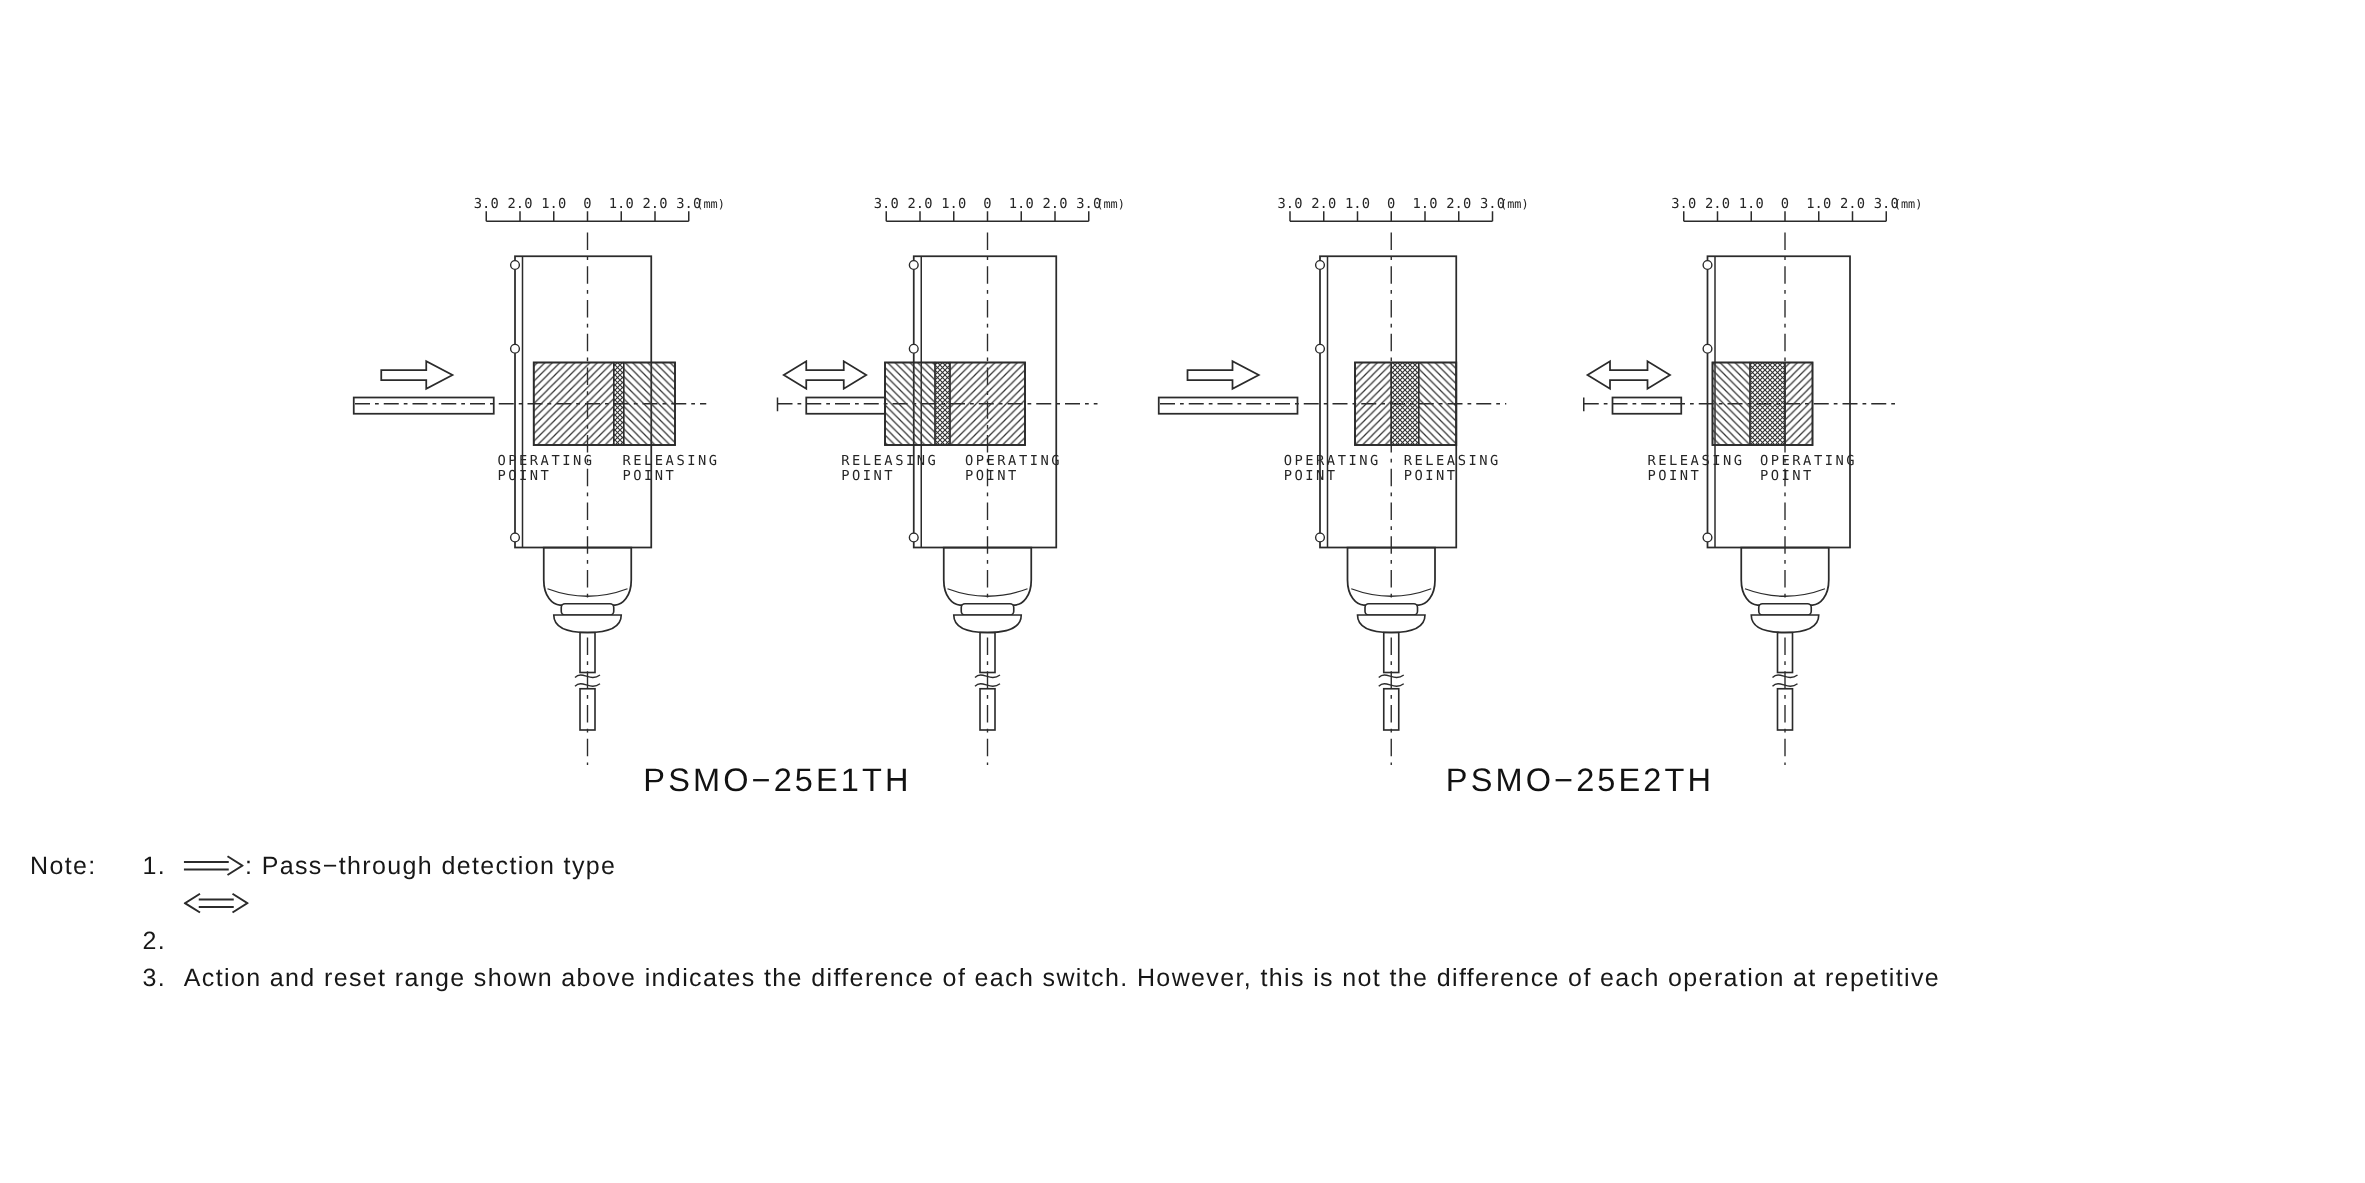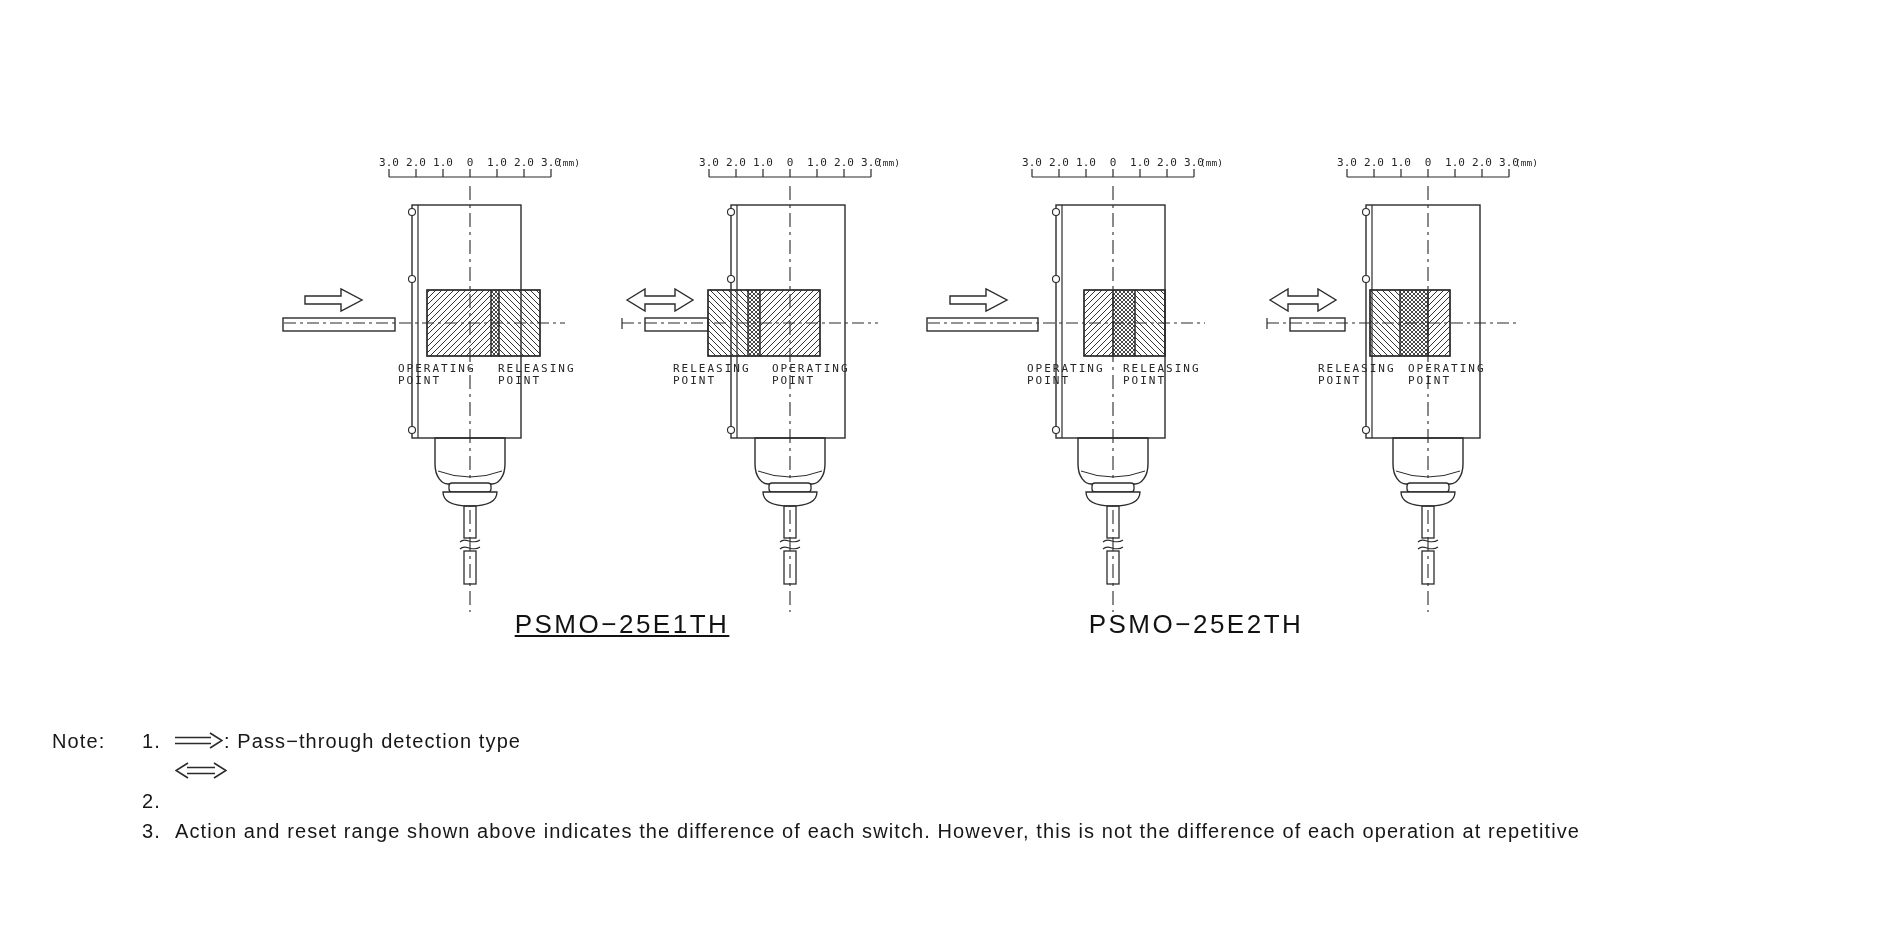--- a/index.html
+++ b/index.html
@@ -11,21 +11,21 @@
   .drawing{position:absolute;left:0;top:0;}
   .drawing path,.drawing rect,.drawing circle,.drawing polygon,.drawing line{vector-effect:none;}
   text{font-family:"DejaVu Sans Mono",monospace;fill:#262626;}
   .tick-label{font-size:11px;}
   .unit-label{font-size:9.5px;}
   .pt-label{font-size:11px;letter-spacing:2px;}
   .caption{
     position:absolute;top:609px;transform:translateX(-50%);
     font-size:26px;letter-spacing:2.5px;color:#121212;white-space:nowrap;
   }
-  .notes{position:absolute;left:52px;top:678px;font-size:20px;letter-spacing:1.1px;color:#171717;margin-top:48px;}
+  .notes{position:absolute;left:24px;top:678px;font-size:20px;letter-spacing:1.1px;color:#171717;}
   .nrow{height:30px;display:flex;align-items:center;white-space:nowrap;}
   .n-head{display:inline-block;width:90px;}
   .n-num{display:inline-block;width:33px;}
   .sp2{display:inline-block;width:123px;}
   .sp5{display:inline-block;width:124px;}
   .note-arrow{flex:0 0 auto;margin-right:1px;}
 </style>
 </head>
 <body>
 
@@ -206,22 +206,22 @@
     <path d="M1393 438 L1463 438 L1463 464 C1463 477 1456 484 1450 484 L1406 484 C1400 484 1393 477 1393 464 Z" fill="none" stroke="#2b2b2b" stroke-width="1.4"></path>
     <path d="M1396 471 Q1428 483 1460 471" fill="none" stroke="#2b2b2b" stroke-width="1"></path>
     <rect x="1407" y="483" width="42" height="9" rx="3" fill="#fff" stroke="#2b2b2b" stroke-width="1.3"></rect>
     <path d="M1401 492 H1455 C1455 502 1444 506 1428 506 C1412 506 1401 502 1401 492 Z" fill="#fff" stroke="#2b2b2b" stroke-width="1.3"></path>
     <rect x="1422" y="506" width="12" height="32" fill="none" stroke="#2b2b2b" stroke-width="1.3"></rect>
     <path d="M1418 542 C1424 536 1430 546 1438 540 M1418 549 C1424 543 1430 553 1438 547" fill="none" stroke="#2b2b2b" stroke-width="1.1"></path>
     <rect x="1422" y="551" width="12" height="33" fill="none" stroke="#2b2b2b" stroke-width="1.3"></rect>
   </g>
 </svg>
 
-<div class="caption" style="left:622px;text-decoration:underline;">PSMO−25E1TH</div>
-<div class="caption" style="left:1196px;">PSMO−25E2TH</div>
+<div class="caption" style="left:622px;">PSMO−25E1TH</div>
+<div class="caption" style="left:1264px;">PSMO−25E2TH</div>
 
 <div class="notes">
   <div class="nrow">
     <span class="n-head">Note:</span>
     <span class="n-num">1.</span>
     <svg class="note-arrow" width="48" height="18" viewBox="0 0 48 18">
       <path d="M0 5.5 H36 M0 11.5 H36 M35 1 L47 8.5 L35 16" fill="none" stroke="#2b2b2b" stroke-width="1.6"></path>
     </svg>
     <span>: Pass−through detection type</span>
   </div>

